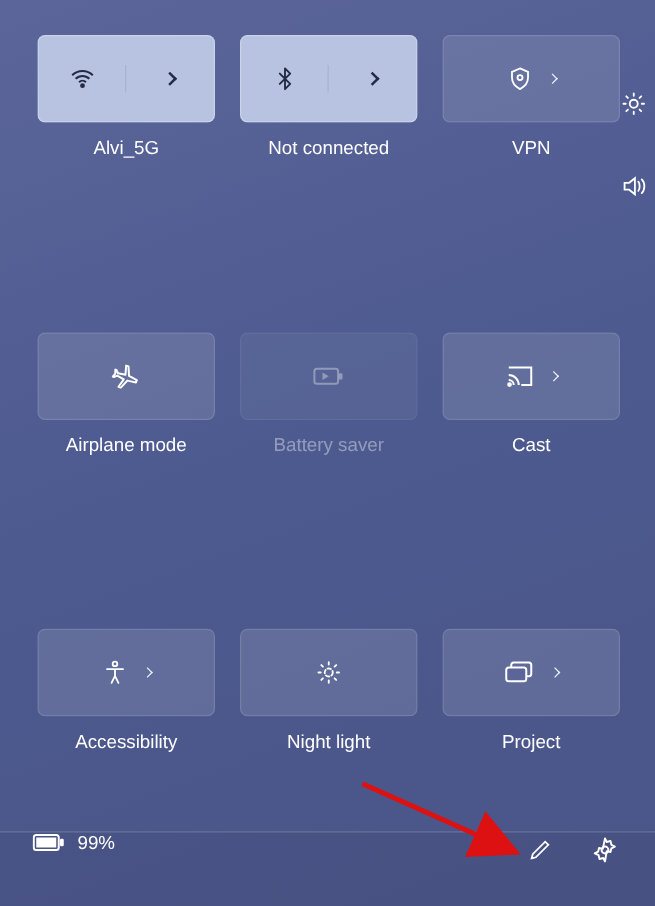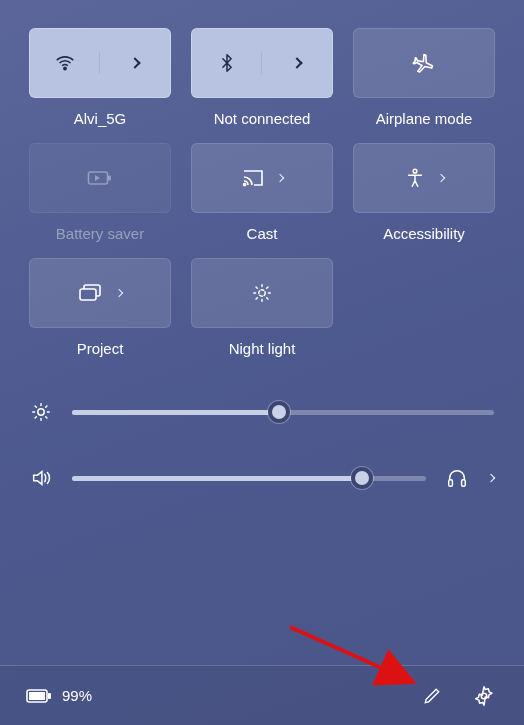--- a/index.html
+++ b/index.html
@@ -6,21 +6,21 @@
   html, body { width: 524px; height: 725px; overflow: hidden; }
   body {
     font-family: "Segoe UI", Arial, sans-serif;
     background: linear-gradient(160deg, #5b659a 0%, #4d5a8f 50%, #4a5588 100%);
     color: #fff;
     position: relative;
   }
   .panel {
     padding: 28px 30px 0 30px;
     display: flex;
-    flex-direction: column;
+    flex-direction: row;
     height: 100%;
   }
   .grid {
     display: grid;
     grid-template-columns: repeat(3, 142px);
     gap: 16px 20px;
     justify-content: center;
   }
   .tile {
     display: flex;
@@ -96,21 +96,21 @@
     border:4px solid #3c4570;
     box-shadow:0 0 0 1px rgba(255,255,255,0.3);
   }
 
   
   .bottom {
     position:absolute; left:0; right:0; bottom:0;
     height:60px;
     border-top:1px solid rgba(255,255,255,0.18);
     background: rgba(0,0,0,0.04);
-    display:flex; align-items:center;
+    display:flex; align-items:flex-start;
     padding:0 26px;
     color:#fff;
   }
   .bottom .spacer { flex:1; }
   .bottom .btn {
     width:28px; height:28px; display:flex; align-items:center; justify-content:center;
     cursor:pointer;
   }
 
   
@@ -157,20 +157,32 @@
             </svg>
           </span>
         </div>
         <div>
           <span class="chevron" style="color:#242b44"></span>
         </div>
       </div>
       <div class="label">Not connected</div>
     </div>
 
+    <div class="tile">
+      <div class="tile-body norm">
+        <span class="icon">
+          <svg width="22" height="22" viewBox="0 0 24 24" fill="none" stroke="#fff" stroke-width="1.6">
+            <path d="M12 3l7 3v5c0 5-3 8-7 10-4-2-7-5-7-10V6l7-3z"></path>
+              <circle cx="12" cy="11" r="2.2"></circle>
+          </svg>
+        </span>
+        <span class="chevron sm inline-chevron" style="color:#fff"></span>
+      </div>
+      <div class="label">VPN</div>
+    </div>
 
     <div class="tile">
       <div class="tile-body norm">
         <span class="icon">
           <svg width="24" height="24" viewBox="0 0 24 24" fill="none" stroke="#fff" stroke-width="1.6" stroke-linejoin="round">
             <path d="M21 12l-7-1-3-7h-2l2 7-6 1-2-2H2l1 3-1 3h1l2-2 6 1-2 7h2l3-7 7-1v-2z" transform="rotate(20 12 12)"></path>
           </svg>
         </span>
       </div>
       <div class="label">Airplane mode</div>
@@ -212,40 +224,40 @@
           </svg>
         </span>
         <span class="chevron sm inline-chevron" style="color:#fff"></span>
       </div>
       <div class="label">Accessibility</div>
     </div>
 
     <div class="tile">
       <div class="tile-body norm">
         <span class="icon">
+          <svg width="22" height="22" viewBox="0 0 24 24" fill="none" stroke="#fff" stroke-width="1.6" stroke-linecap="round">
+            <circle cx="12" cy="12" r="3.5" stroke-dasharray="3 2"></circle>
+            <path d="M12 3v2M12 19v2M3 12h2M19 12h2M5.5 5.5l1.4 1.4M17.1 17.1l1.4 1.4M5.5 18.5l1.4-1.4M17.1 6.9l1.4-1.4"></path>
+          </svg>
+        </span>
+      </div>
+      <div class="label">Night light</div>
+    </div>
+
+    <div class="tile">
+      <div class="tile-body norm">
+        <span class="icon">
           <svg width="26" height="20" viewBox="0 0 26 20" fill="none" stroke="#fff" stroke-width="1.6">
             <rect x="6" y="2" width="16" height="11" rx="2"></rect>
               <rect x="2" y="6" width="16" height="11" rx="2" fill="#5b659a"></rect>
           </svg>
         </span>
         <span class="chevron sm inline-chevron" style="color:#fff"></span>
       </div>
       <div class="label">Project</div>
-    </div>
-
-    <div class="tile">
-      <div class="tile-body norm">
-        <span class="icon">
-          <svg width="22" height="22" viewBox="0 0 24 24" fill="none" stroke="#fff" stroke-width="1.6" stroke-linecap="round">
-            <circle cx="12" cy="12" r="3.5" stroke-dasharray="3 2"></circle>
-            <path d="M12 3v2M12 19v2M3 12h2M19 12h2M5.5 5.5l1.4 1.4M17.1 17.1l1.4 1.4M5.5 18.5l1.4-1.4M17.1 6.9l1.4-1.4"></path>
-          </svg>
-        </span>
-      </div>
-      <div class="label">Night light</div>
     </div>
 
   </div>
 
   <div class="sliders">
 
     <div class="slider-row">
       <span class="icon">
         <svg width="22" height="22" viewBox="0 0 24 24" fill="none" stroke="#fff" stroke-width="1.6" stroke-linecap="round">
           <circle cx="12" cy="12" r="3.5"></circle>

